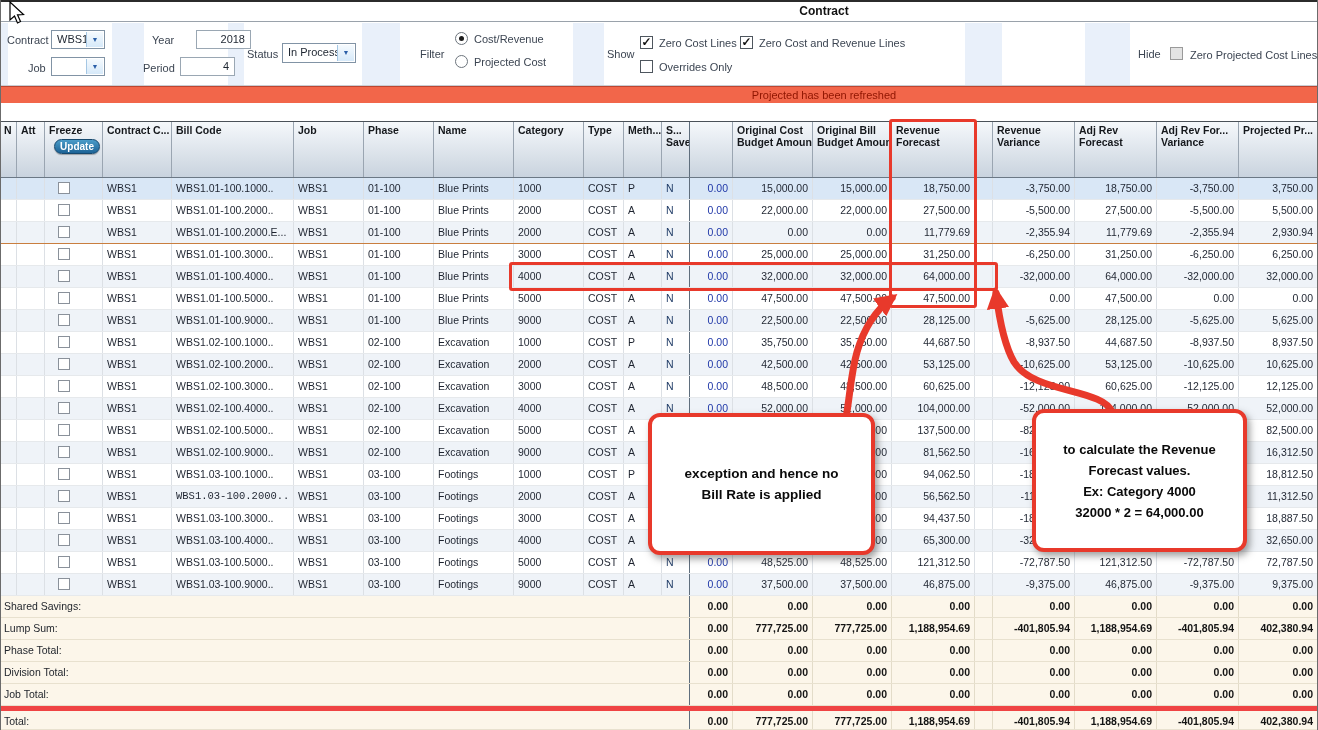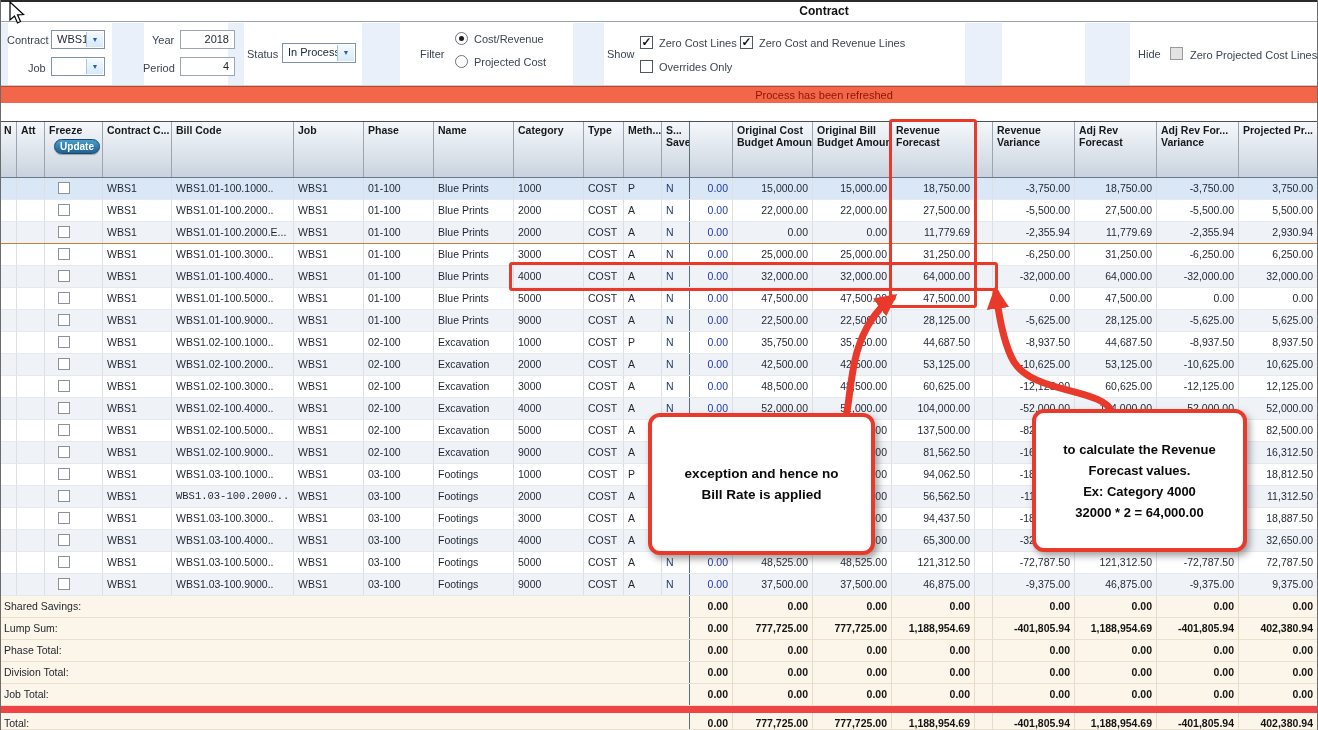--- a/index.html
+++ b/index.html
@@ -53,21 +53,21 @@
   .trow.orange { border-bottom:1px solid #c97e3f; }
   .tcell { border-right:1px solid #dce0e5; font-size:10.5px; line-height:21px; padding:0 4px;
     white-space:nowrap; overflow:hidden; color:#1e2430; }
   .tcell.num { text-align:right; }
   .tcell.blue { color:#2038a8; }
   .tcell.save-col { color:#1f3b66; border-right:1px solid #5f6e7d; }
   .hcell.save-col { border-right:1px solid #5f6e7d; }
   .cb { display:inline-block; width:12px; height:12px; border:1px solid #8a919a; background:#fff; margin:4px 0 0 9px; }
 
   .srow { display:flex; height:22px; background:#fcf6ea; border-bottom:1px solid #e8e1cf; font-size:10.5px; }
-  .srow.total { height:24px; border-top:7px solid #ef4444; }
+  .srow.total { height:24px; border-top:5px solid #ef4444; }
   .slabel { width:690px; border-right:1px solid #5f6e7d; padding:0 4px; line-height:21px; color:#23272e; }
   .sval { font-weight:bold; text-align:right; padding:0 4px; line-height:21px; border-right:1px solid #e3dcc9; color:#141414; }
 
   
   .hl { position:absolute; border:3px solid #e8392b; border-radius:3px; pointer-events:none; z-index:20; }
   .arrows { position:absolute; left:0; top:0; z-index:21; pointer-events:none; }
   .callout { position:absolute; background:#fff; border:4px solid #e8392b; border-radius:12px;
     box-shadow:3px 4px 7px rgba(70,70,70,.5); display:flex; flex-direction:column; justify-content:center;
     text-align:center; font-weight:bold; color:#0a0a0a; z-index:22; }
   .callout.left  { left:648px; top:413px; width:227px; height:142px; font-size:13.5px; line-height:21px; }
@@ -103,21 +103,21 @@
       <div class="txt">WBS1</div>
       <div class="btn">▼</div>
     </div>
     <span class="ctl-label" style="left:28px;top:39px">Job</span>
     <div class="dd" style="left:51px;top:34px;width:54px;height:19px">
       <div class="txt"></div>
       <div class="btn">▼</div>
     </div>
 
     <span class="ctl-label" style="left:152px;top:11px">Year</span>
-    <div class="inp" style="left:180px;top:7px;width:55px;height:19px">2018</div>
+    <div class="inp" style="left:196px;top:7px;width:55px;height:19px">2018</div>
     <span class="ctl-label" style="left:143px;top:39px">Period</span>
     <div class="inp" style="left:180px;top:34px;width:55px;height:19px">4</div>
 
     <span class="ctl-label" style="left:247px;top:25px">Status</span>
     <div class="dd" style="left:282px;top:20px;width:74px;height:20px">
       <div class="txt">In Process</div>
       <div class="btn">▼</div>
     </div>
 
     <span class="ctl-label" style="left:420px;top:25px">Filter</span>
@@ -132,21 +132,21 @@
     <span class="cbx on" style="left:740px;top:13px"></span>
     <span class="ctl-label" style="left:759px;top:14px">Zero Cost and Revenue Lines</span>
     <span class="cbx" style="left:640px;top:37px"></span>
     <span class="ctl-label" style="left:659px;top:38px">Overrides Only</span>
 
     <span class="ctl-label" style="left:1138px;top:25px">Hide</span>
     <span class="cbx disabled" style="left:1170px;top:24px"></span>
     <span class="ctl-label" style="left:1190px;top:26px">Zero Projected Cost Lines</span>
   </div>
 
-  <div class="msgbar">Process has been refreshed</div>
+  <div class="msgbar">Projected has been refreshed</div>
 
 
   <div class="grid" id="grid">
       <div class="hrow">
         <div class="hcell" style="width: 17px;">
           <div>N</div>
         </div>
         <div class="hcell" style="width: 28px;">
           <div>Att</div>
         </div>

